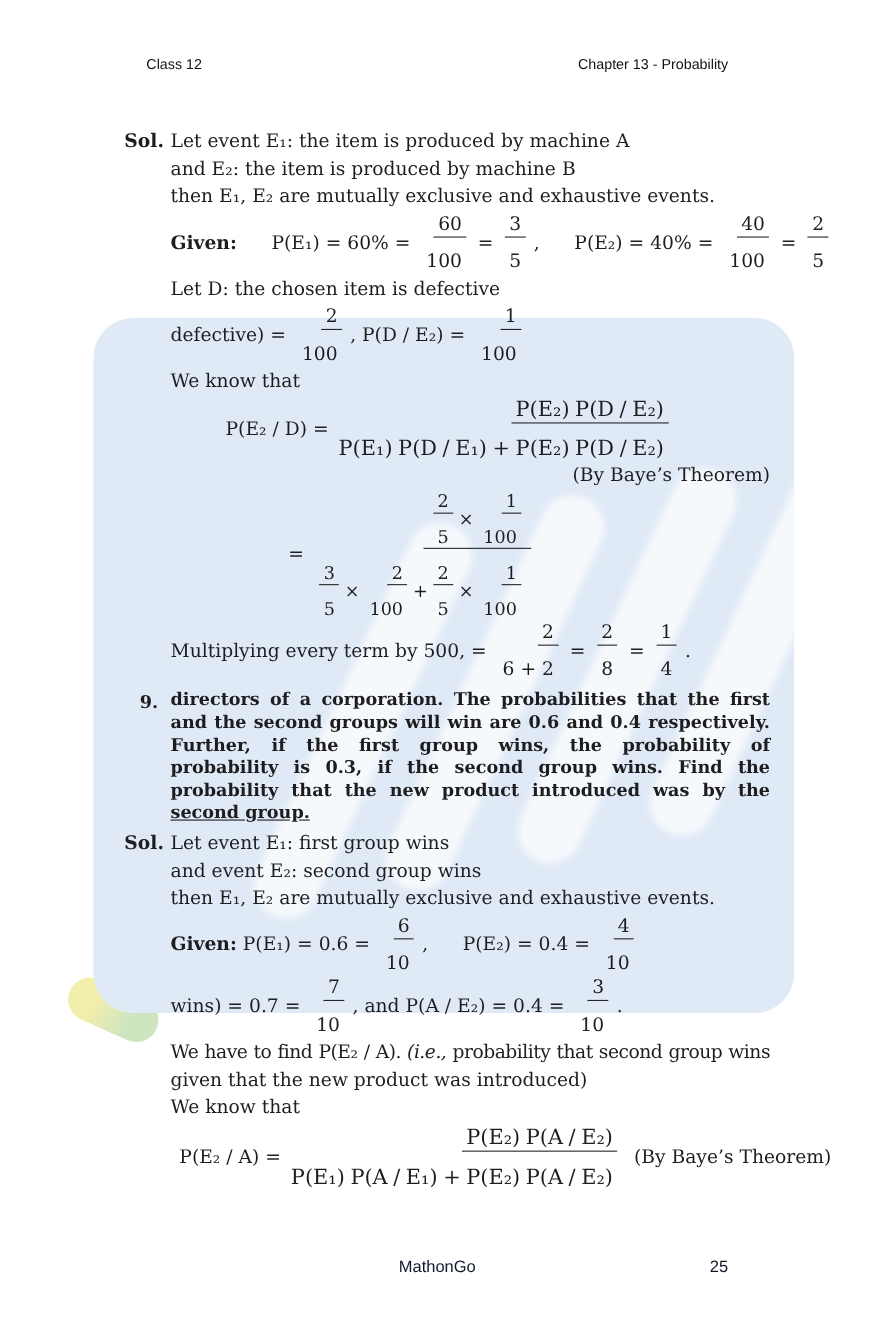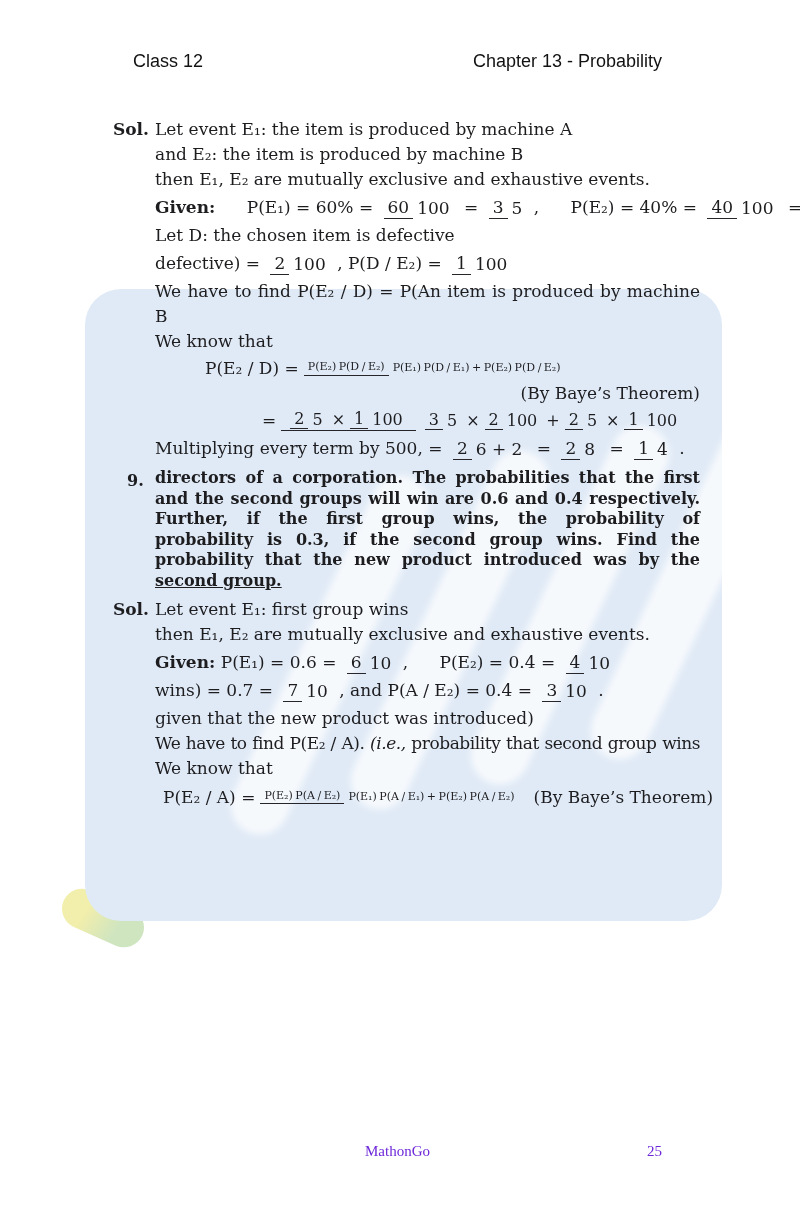--- a/index.html
+++ b/index.html
@@ -9,27 +9,27 @@
     background: #ffffff;
     font-family: "DejaVu Serif", "Liberation Serif", serif;
     color: #1d1d20;
     overflow: hidden;
   }
   
   .hdr {
     position: absolute; top: 51px; left: 133px; right: 138px;
     display: flex; justify-content: space-between;
     font-family: "Liberation Sans", sans-serif;
-    font-size: 18px; color: #121212;
+    font-size: 13px; color: #121212;
   }
   .ftr {
     position: absolute; top: 1143px; left: 133px; right: 138px;
     display: grid; grid-template-columns: 1fr auto 1fr; align-items: center;
-    font-family: Liberation Serif, serif;
-    font-size: 15px; color: #6d28d9;
+    font-family: Liberation Sans, sans-serif;
+    font-size: 15px; color: #0f172a;
   }
   .ftr .right { text-align: right; }
   
   .wm-accent {
     position: absolute; left: 60px; top: 898px; width: 86px; height: 40px;
     background: linear-gradient(100deg, #f2eeab 30%, #cfe5c0 70%);
     border-radius: 20px; transform: rotate(24deg); z-index: 0;
   }
   .wm-box {
     position: absolute; left: 85px; top: 289px; width: 637px; height: 632px;
@@ -52,31 +52,32 @@
   .rel { position: relative; }
   .line { padding-left: 42px; }
   .label { position: absolute; left: 0; top: 0; font-weight: bold; }
   b.inb { font-weight: bold; }
   i.it { font-style: italic; }
   .just { text-align: justify; text-align-last: justify; }
   .tight { letter-spacing: -0.45px; word-spacing: -1px; }
   .right { text-align: right; }
   
   .frac {
-    display: inline-flex; flex-direction: row; align-items: flex-start;
+    display: inline-flex; flex-direction: column; align-items: flex-end;
     vertical-align: middle; margin: 0 5px; line-height: 1.12;
     text-align: center;
+    gap: 12px;
   }
   .frac .num { padding: 0 4px 1px; border-bottom: 1.4px solid #26262a; white-space: nowrap; }
   .frac .den { padding: 1px 4px 0; white-space: nowrap; }
   .mrow { padding-left: 42px; margin: 3px 0; white-space: nowrap; }
   .g28 { margin-left: 26px; }
   .comma { margin-left: -3px; }
   .eqrow { display: flex; align-items: center; white-space: nowrap; }
-  .eqrow .frac { font-size: 11px; word-spacing: -1px; }
+  .eqrow .frac { font-size: 19px; word-spacing: -1px; }
   .eq1 { margin: 2px 0 0 92px; }
   .eq2 { margin: 4px 0 0 50px; }
   .bigfrac { margin: 2px 0 2px 149px; }
   .bigfrac .frac { font-size: 16px; }
   .frow { display: inline-flex; align-items: center; }
   .bayes-note { margin-left: 10px; white-space: nowrap; font-size: 17px; }
   
   .q9 { margin-top: 7px; }
   .qline {
     padding-left: 42px; font-weight: bold; font-size: 16px;
@@ -146,21 +147,20 @@
           <span class="num">2</span>
           <span class="den">100</span>
         </span>
       <span class="comma">, P(D / E₂) =</span>
       <span class="frac">
           <span class="num">1</span>
           <span class="den">100</span>
         </span>
     </div>
 
-    <div class="line just">We have to find P(E₂ / D) = P(An item is produced by machine B</div>
     <div class="line">We know that</div>
 
     <div class="eqrow eq1">
       <span>P(E₂ / D) =</span>
       <span class="frac">
           <span class="num">P(E₂) P(D / E₂)</span>
           <span class="den">P(E₁) P(D / E₁) + P(E₂) P(D / E₂)</span>
         </span>
     </div>
     <div class="line right">(By Baye’s Theorem)</div>
@@ -230,20 +230,21 @@
       <div class="qline">Further, if the first group wins, the probability of</div>
       <div class="qline">probability is 0.3, if the second group wins. Find the</div>
       <div class="qline">probability that the new product introduced was by the</div>
       <div class="qline qlast">second group.</div>
     </div>
 
     <div class="line rel" style="margin-top:5px">
       <b class="label">Sol.</b>
       <span>Let event E₁: first group wins</span>
     </div>
+    <div class="line">and event E₂: second group wins</div>
     <div class="line">then E₁, E₂ are mutually exclusive and exhaustive events.</div>
 
     <div class="mrow">
       <b class="inb">Given:</b>
       <span>P(E₁) = 0.6 =</span>
       <span class="frac">
           <span class="num">6</span>
           <span class="den">10</span>
         </span>
       <span class="comma">,</span>
@@ -263,26 +264,26 @@
           <span class="den">10</span>
         </span>
       <span class="comma">,  and  P(A / E₂) = 0.4 =</span>
       <span class="frac">
           <span class="num">3</span>
           <span class="den">10</span>
         </span>
       <span class="comma">.</span>
     </div>
 
-    <div class="line">given that the new product was introduced)</div>
     <div class="line just tight">
       <span>We have to find P(E₂ / A).</span>
       <i class="it">(i.e.,</i>
       <span>probability that second group wins</span>
     </div>
+    <div class="line">given that the new product was introduced)</div>
     <div class="line">We know that</div>
 
     <div class="eqrow eq2">
       <span>P(E₂ / A) =</span>
       <span class="frac">
           <span class="num">P(E₂) P(A / E₂)</span>
           <span class="den">P(E₁) P(A / E₁) + P(E₂) P(A / E₂)</span>
         </span>
       <span class="bayes-note">(By Baye’s Theorem)</span>
     </div>

